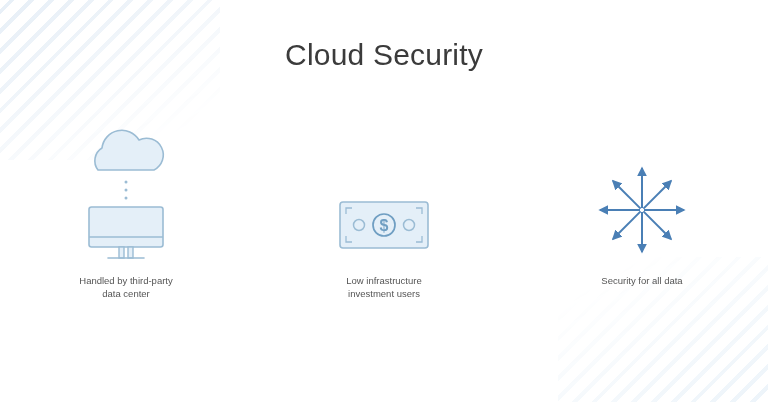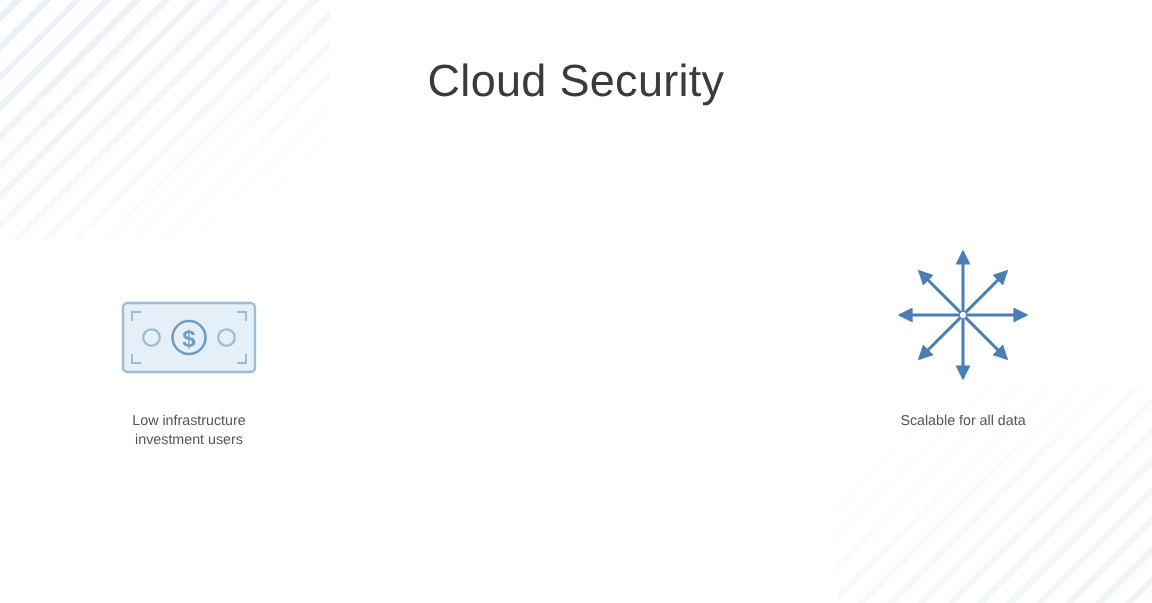--- a/index.html
+++ b/index.html
@@ -103,20 +103,41 @@
 
 <div id="slide">
 
   <div class="stripes stripes-tl"></div>
   <div class="stripes stripes-br"></div>
 
   <div class="title">Cloud Security</div>
 
   <div class="features">
 
+    <div class="feature">
+      <div class="icon-box">
+        <svg width="100" height="135" viewBox="0 0 100 135">
+
+          <path d="M22 45 a15 15 0 0 1 4 -22 a20 20 0 0 1 37 -8 a16 16 0 0 1 15 30 z" fill="#e4eff8" stroke="#9bbcd4" stroke-width="1.6" stroke-linejoin="round"></path>
+
+          <circle cx="50" cy="57" r="1.5" fill="#9bbcd4"></circle>
+          <circle cx="50" cy="65" r="1.5" fill="#9bbcd4"></circle>
+          <circle cx="50" cy="73" r="1.5" fill="#9bbcd4"></circle>
+
+          <rect x="13" y="82" width="74" height="40" rx="2.5" fill="#e4eff8" stroke="#9bbcd4" stroke-width="1.6"></rect>
+          <line x1="13" y1="112" x2="87" y2="112" stroke="#9bbcd4" stroke-width="1.4"></line>
+
+          <rect x="43" y="122" width="5" height="11" fill="#e4eff8" stroke="#9bbcd4" stroke-width="1.4"></rect>
+          <rect x="52" y="122" width="5" height="11" fill="#e4eff8" stroke="#9bbcd4" stroke-width="1.4"></rect>
+          <line x1="32" y1="133" x2="68" y2="133" stroke="#9bbcd4" stroke-width="1.6" stroke-linecap="round"></line>
+        </svg>
+      </div>
+      <div class="caption">Handled by third-party
+data center</div>
+    </div>
 
     <div class="feature">
       <div class="icon-box">
         <svg width="100" height="70" viewBox="0 0 100 70">
           <rect x="6" y="12" width="88" height="46" rx="3" fill="#e4eff8" stroke="#9bbcd4" stroke-width="1.6"></rect>
 
           <path d="M12 24 v-6 h6" fill="none" stroke="#9bbcd4" stroke-width="1.3"></path>
           <path d="M88 24 v-6 h-6" fill="none" stroke="#9bbcd4" stroke-width="1.3"></path>
           <path d="M12 46 v6 h6" fill="none" stroke="#9bbcd4" stroke-width="1.3"></path>
           <path d="M88 46 v6 h-6" fill="none" stroke="#9bbcd4" stroke-width="1.3"></path>
@@ -145,18 +166,18 @@
             <line x1="50" y1="52" x2="50" y2="92"></line>
             <line x1="48" y1="50" x2="8" y2="50"></line>
             <line x1="52" y1="50" x2="92" y2="50"></line>
             <line x1="48.6" y1="48.6" x2="21" y2="21"></line>
             <line x1="51.4" y1="48.6" x2="79" y2="21"></line>
             <line x1="48.6" y1="51.4" x2="21" y2="79"></line>
             <line x1="51.4" y1="51.4" x2="79" y2="79"></line>
           </g>
         </svg>
       </div>
-      <div class="caption">Scalable for all data</div>
+      <div class="caption">Security for all data</div>
     </div>
 
 
   </div>
 </div>
 
 </body></html>

